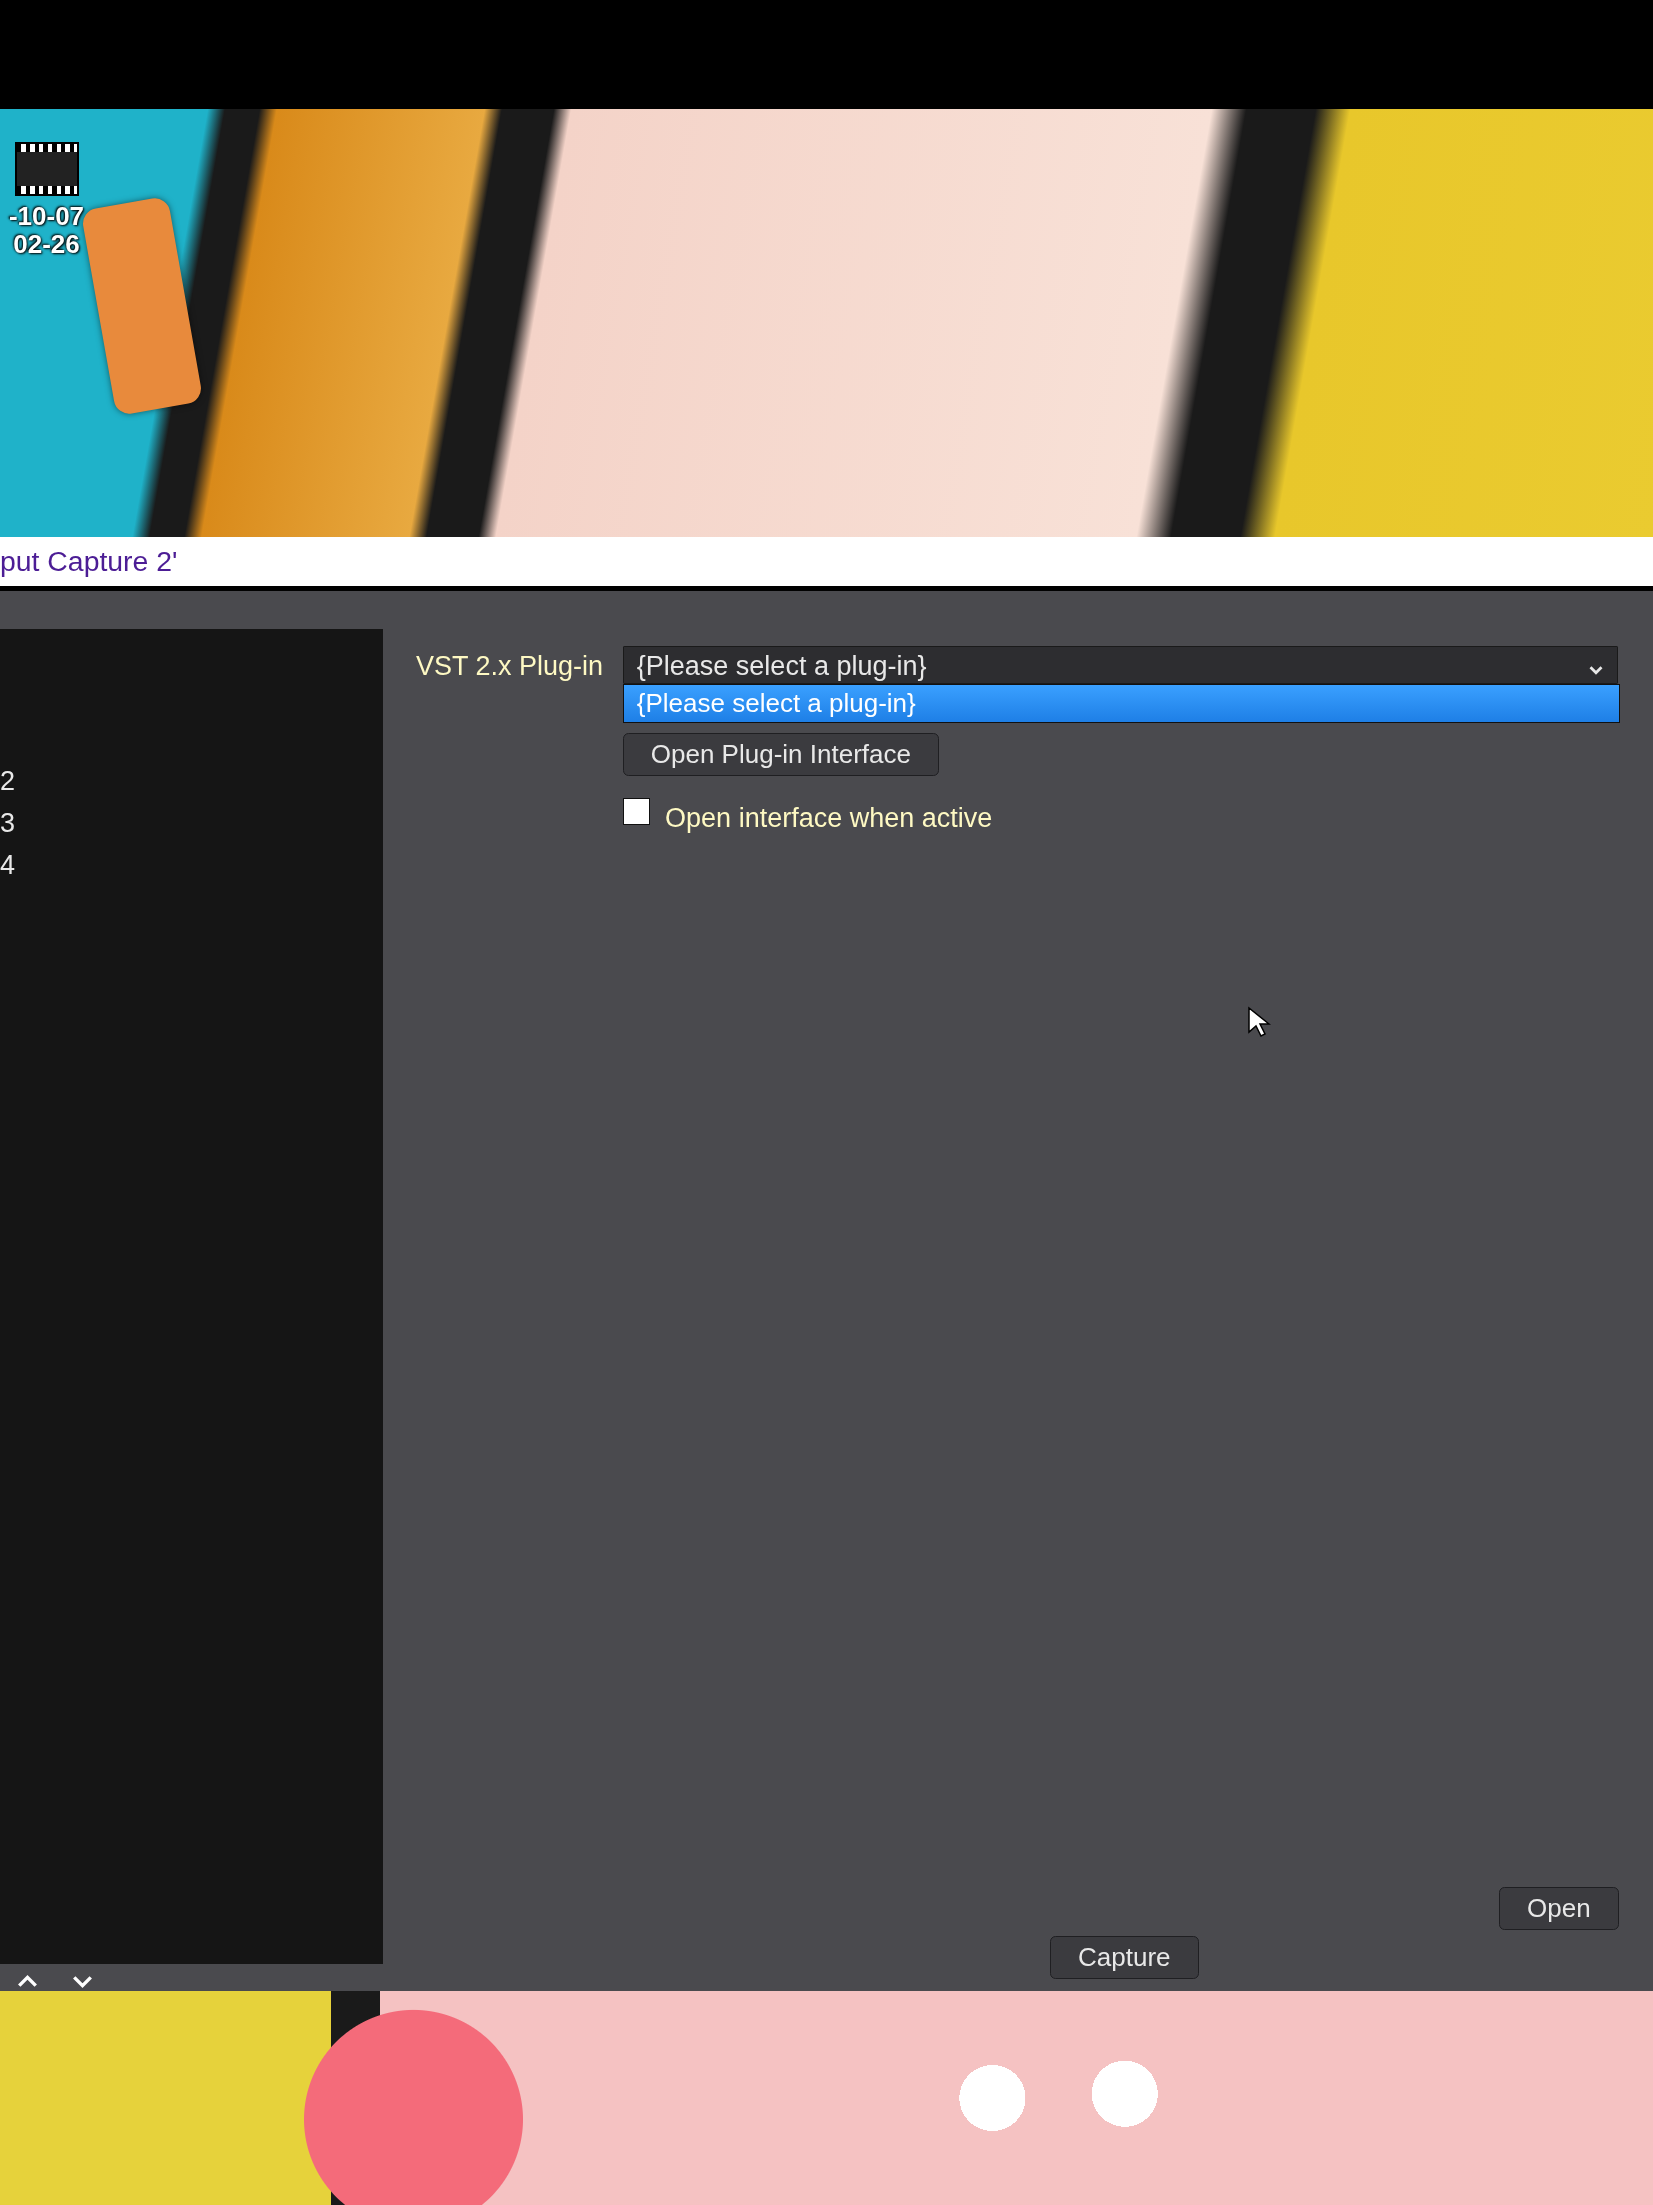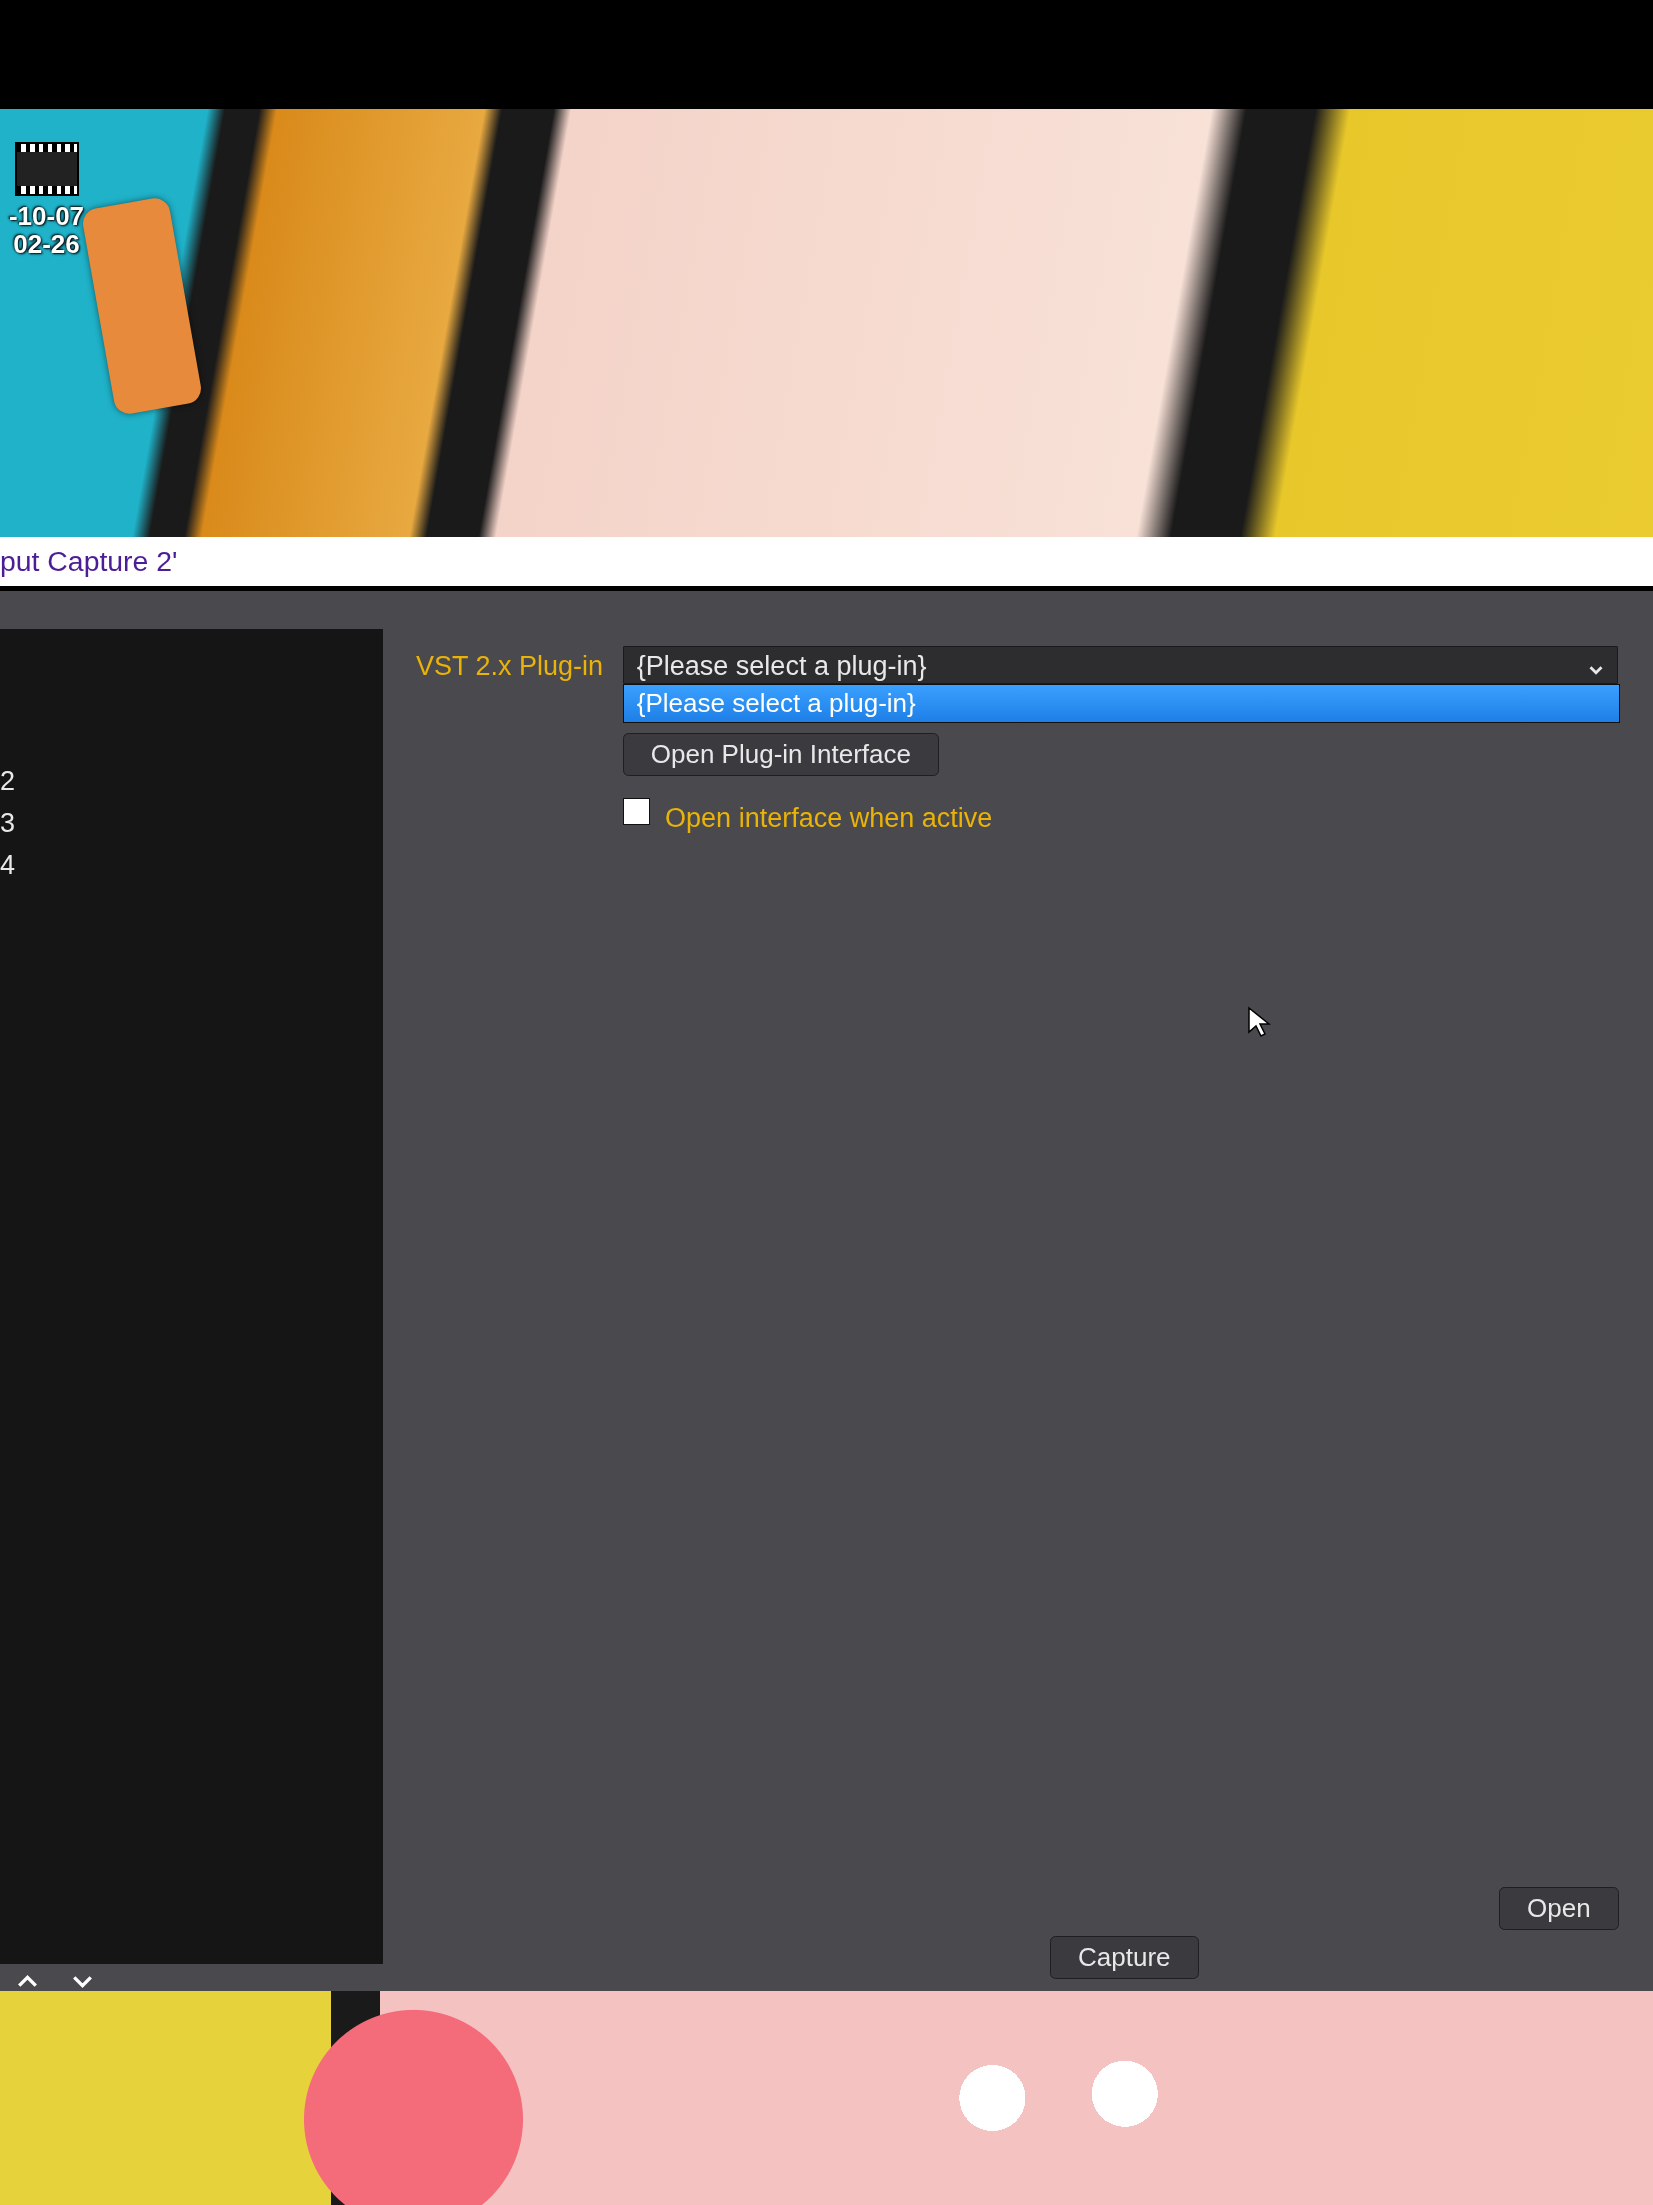--- a/index.html
+++ b/index.html
@@ -174,21 +174,21 @@
   }
 
   .row {
     display: flex;
     align-items: flex-start;
     gap: 19.7px;
   }
 
   .field-label {
     font-size: 27px;
-    color: #eab308;
+    color: #fef9c3;
     line-height: 40px;
     white-space: nowrap;
   }
 
   .combo-stack {
     position: relative;
     width: 995px;
   }
 
   .combo {

